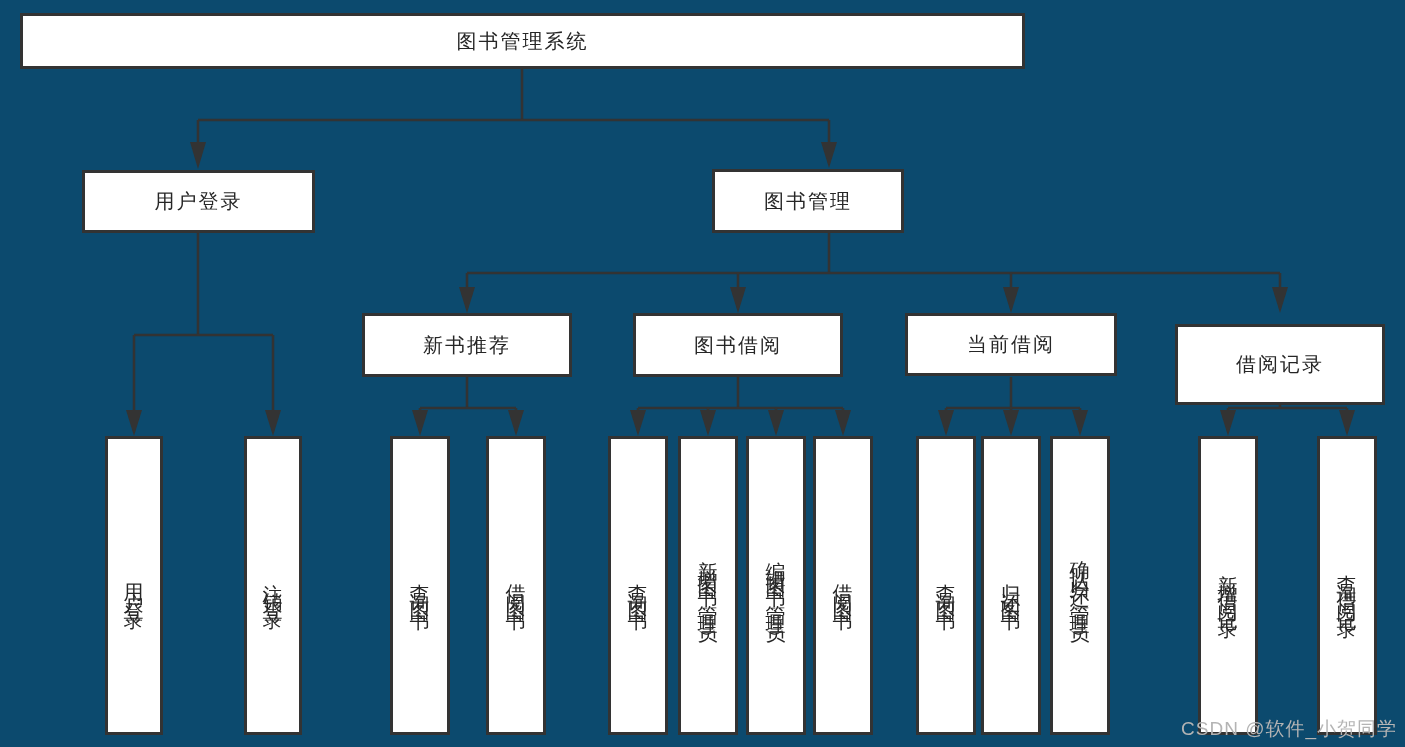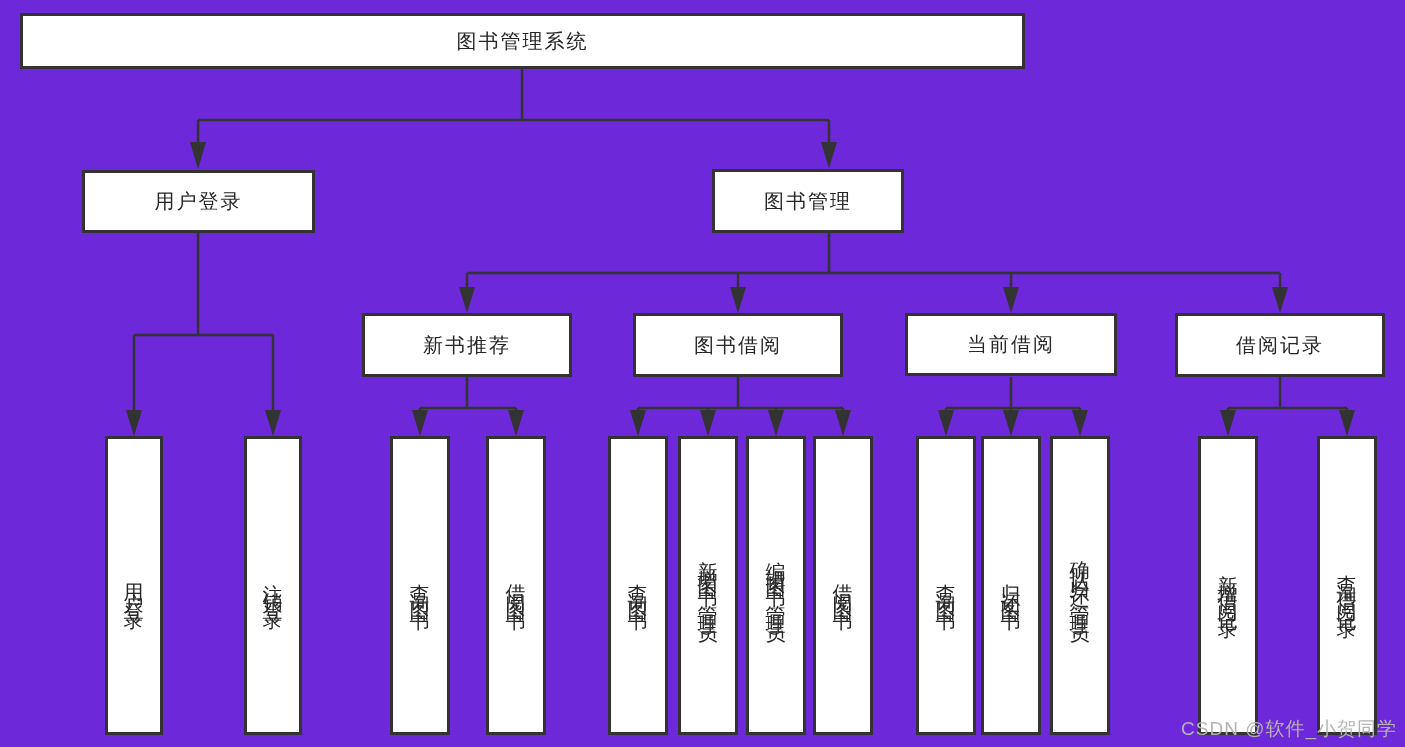--- a/index.html
+++ b/index.html
@@ -1,20 +1,20 @@
 <!DOCTYPE html>
 <html><head>
 <meta charset="utf-8">
 <style>
   html, body { margin: 0; padding: 0; background: #ffffff; }
   #stage {
     position: relative;
     width: 1405px;
     height: 747px;
-    background: #6d28d9;
+    background: #0c4a6e;
     font-family: "Liberation Sans", "DejaVu Sans", sans-serif;
     overflow: hidden;
   }
   #connectors {
     position: absolute;
     left: 0; top: 0;
     width: 1405px; height: 747px;
     z-index: 1;
   }
   .hbox {
@@ -149,21 +149,21 @@
 
   <div class="hbox" style="left:633px; top:313px; width:210px; height:64px;">
     <span>图书借阅</span>
   </div>
   <div class="hbox" style="left:362px; top:313px; width:210px; height:64px;">
     <span>新书推荐</span>
   </div>
   <div class="hbox" style="left:905px; top:313px; width:212px; height:63px;">
     <span>当前借阅</span>
   </div>
-  <div class="hbox" style="left:1175px; top:313px; width:210px; height:64px;">
+  <div class="hbox" style="left:1175px; top:324px; width:210px; height:81px;">
     <span>借阅记录</span>
   </div>
 
   <div class="vbox" style="left:105px; width:58px;">
     <span class="vlabel">用户登录</span>
   </div>
   <div class="vbox" style="left:244px; width:58px;">
     <span class="vlabel">注销登录</span>
   </div>
 

